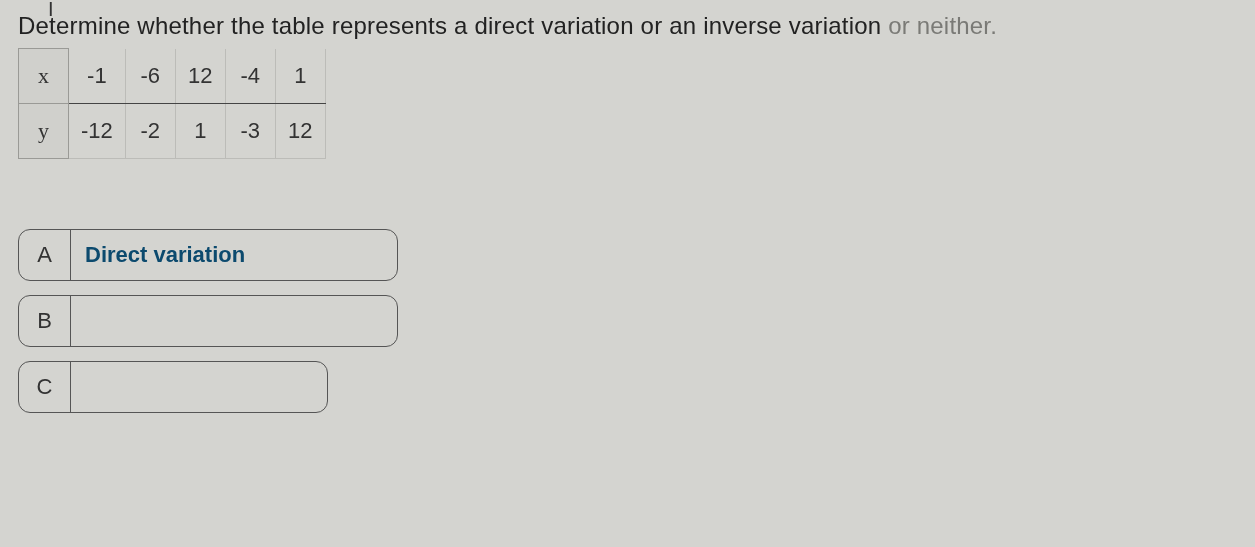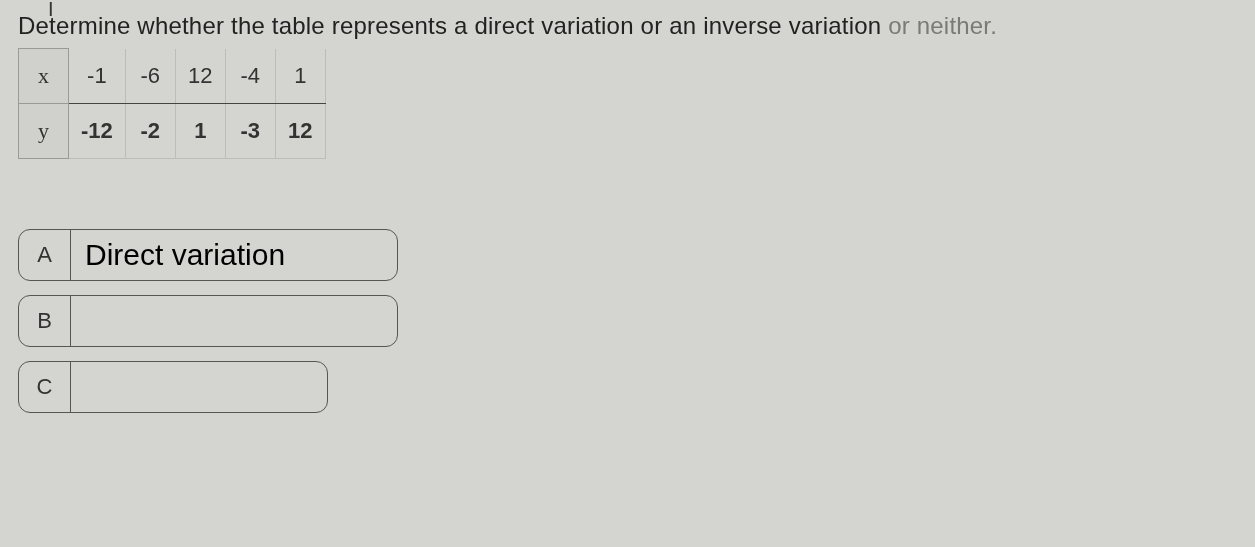--- a/index.html
+++ b/index.html
@@ -44,21 +44,21 @@
   }
   .data-table .hdr {
     border: 1px solid #9a9a96;
     background: #d0d0cc;
     width: 36px;
     font-family: 'Times New Roman', serif;
   }
   .row-vals {
     border-right: 1px solid #bcbcb8;
   }
-  .row-vals.last-bottom { border-bottom: 1px solid #bcbcb8; font-weight: bold; }
+  .row-vals.last-bottom { border-bottom: 1px solid #bcbcb8; }
   
   
   .sep-line {
      border-bottom: 1.5px solid #444;
   }
 
   .options { display: flex; flex-direction: column; gap: 14px; }
   .option {
     display: flex;
     align-items: stretch;
@@ -76,22 +76,23 @@
     justify-content: center;
     font-size: 22px;
     color: #333;
     border-right: 1.5px solid #555;
   }
   .option .label {
     flex: 1;
     display: flex;
     align-items: center;
     padding-left: 14px;
-    font-size: 30px;
-    color: #000000;
+    font-size: 22px;
+    color: #0c4a6e;
+    font-weight: bold;
   }
   .option.short { width: 310px; }
 </style>
 </head>
 <body>
 
 <span class="cursor">I</span>
 
 <div class="question">
   <span>Determine whether the table represents a direct variation or an inverse variation </span><span class="faded">or neither.</span>

